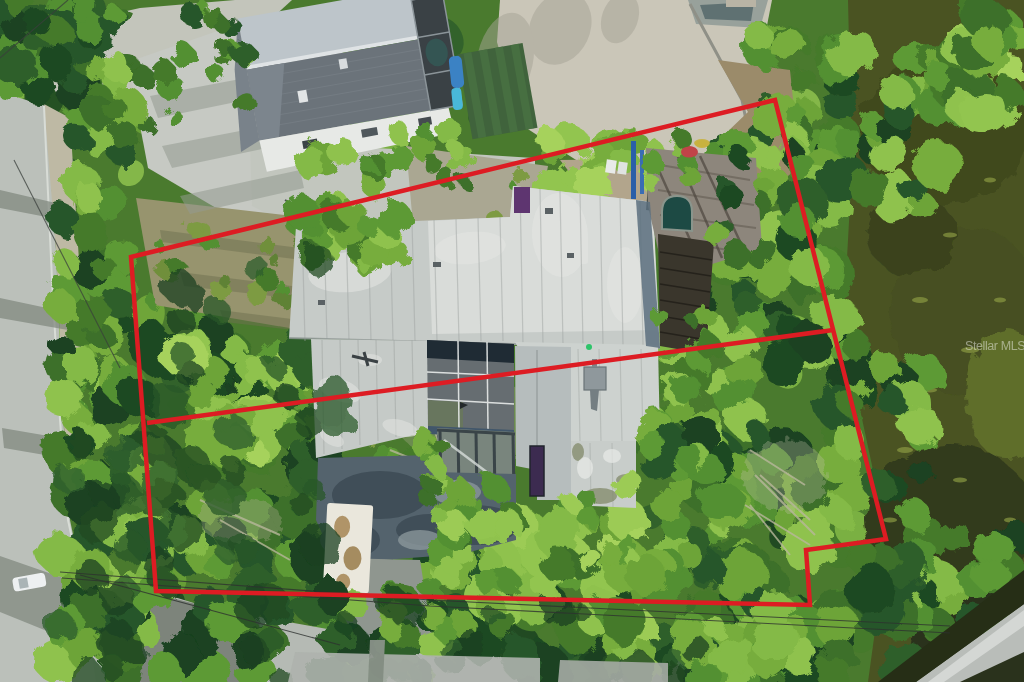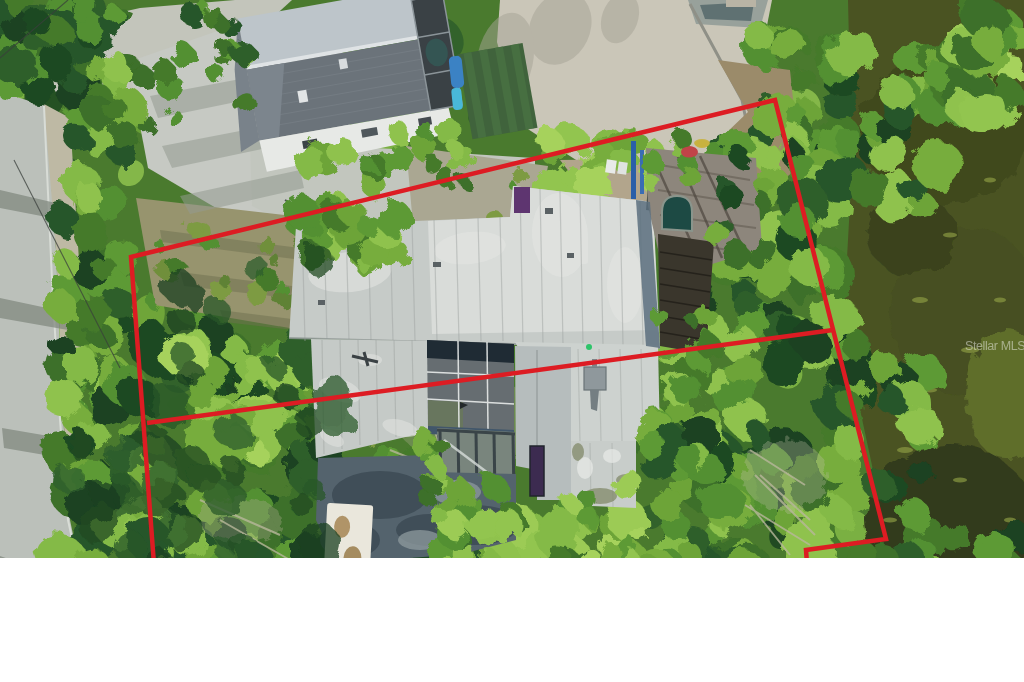--- a/index.html
+++ b/index.html
@@ -1,14 +1,14 @@
 <!DOCTYPE html>
 <html><head><meta charset="utf-8"><style>
 html,body{margin:0;padding:0;}
-#stage{position:relative;width:1024px;height:558px;overflow:hidden;font-family:"Liberation Sans",sans-serif;}
+#stage{position:relative;width:1024px;height:682px;overflow:hidden;font-family:"Liberation Sans",sans-serif;}
 </style></head><body>
 <div id="stage">
 <svg width="1024" height="682" viewBox="0 0 1024 682" xmlns="http://www.w3.org/2000/svg">
 <defs>
 <filter id="rough" x="-15%" y="-15%" width="130%" height="130%">
 <feTurbulence type="fractalNoise" baseFrequency="0.06" numOctaves="3" seed="7" result="n"></feTurbulence>
 <feDisplacementMap in="SourceGraphic" in2="n" scale="16"></feDisplacementMap>
 </filter>
 <filter id="rough2" x="-15%" y="-15%" width="130%" height="130%">
 <feTurbulence type="fractalNoise" baseFrequency="0.11" numOctaves="2" seed="11" result="n"></feTurbulence>

